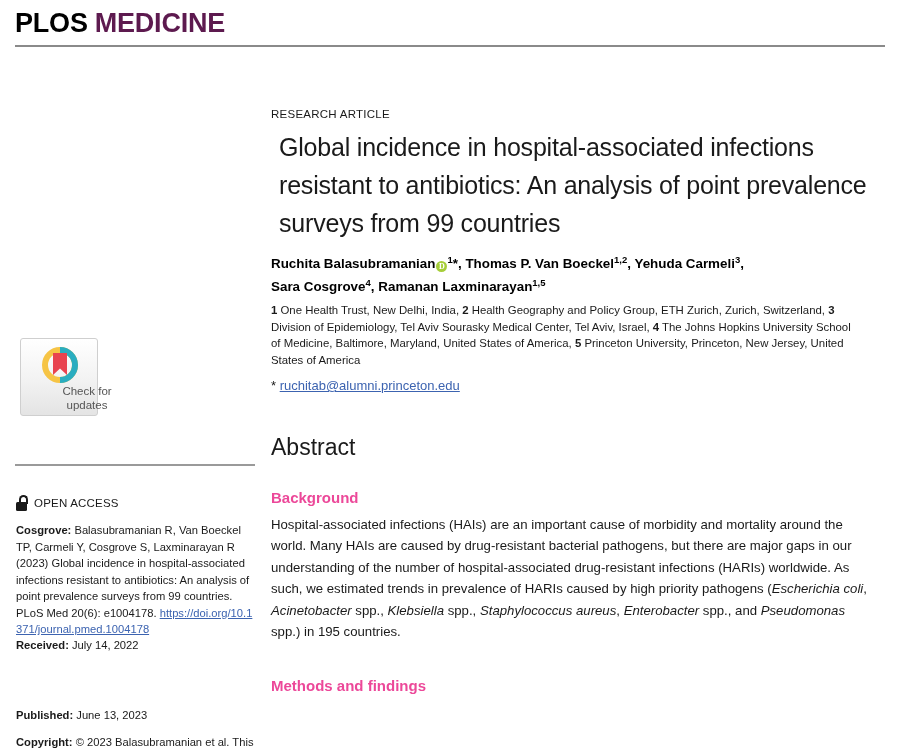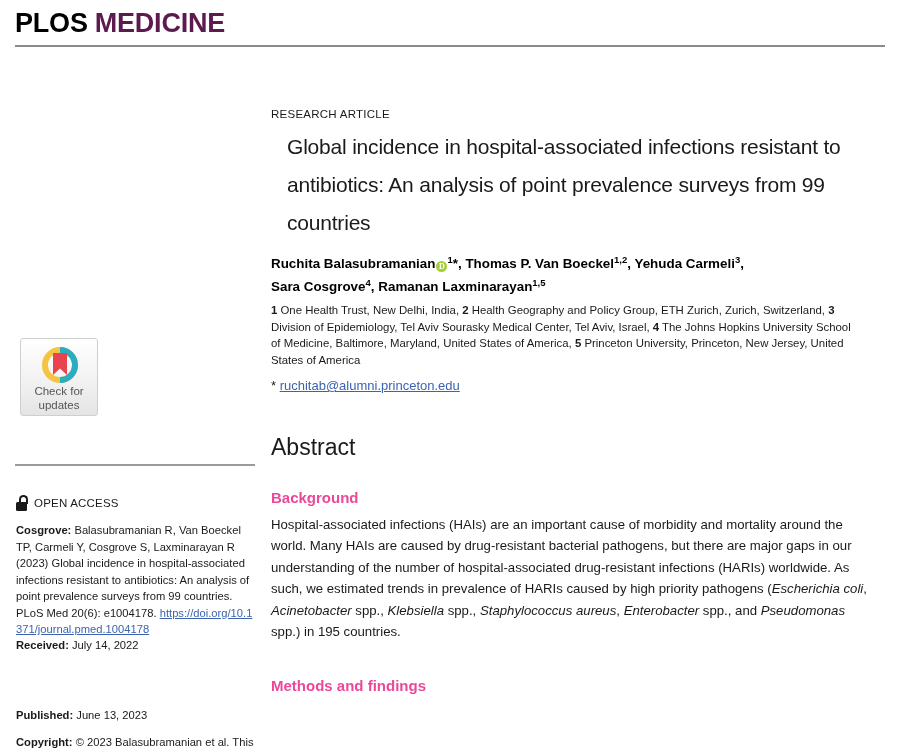--- a/index.html
+++ b/index.html
@@ -76,20 +76,21 @@
   #check-updates-label {
     position: absolute;
     left: 0;
     top: 45px;
     width: 100%;
     text-align: center;
     font-size: 11.5px;
     line-height: 14px;
     color: #555555;
     font-family: "Liberation Sans", sans-serif;
+    padding-left: 28px;
   }
 
   #sidebar-rule {
     position: absolute;
     left: 15px;
     top: 416px;
     width: 240px;
     height: 2px;
     background: #9a9a9a;
   }
@@ -169,24 +170,24 @@
     position: absolute;
     left: 0;
     top: 60px;
     font-size: 11.5px;
     letter-spacing: 0.25px;
     color: #1a1a1a;
   }
 
   #article-title {
     position: absolute;
-    left: 16px;
+    left: 8px;
     top: 80px;
     width: 600px;
-    font-size: 21px;
+    font-size: 25px;
     font-weight: normal;
     line-height: 38px;
     letter-spacing: -0.2px;
     color: #1a1a1a;
     margin: 0;
   }
 
   #author-list {
     position: absolute;
     left: 0;

